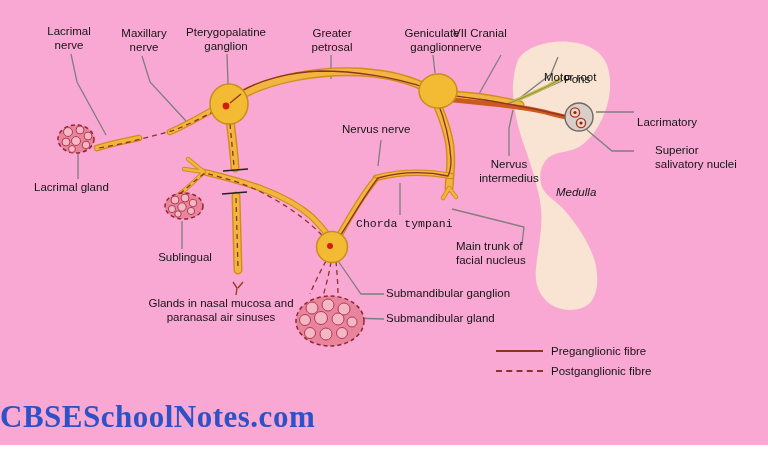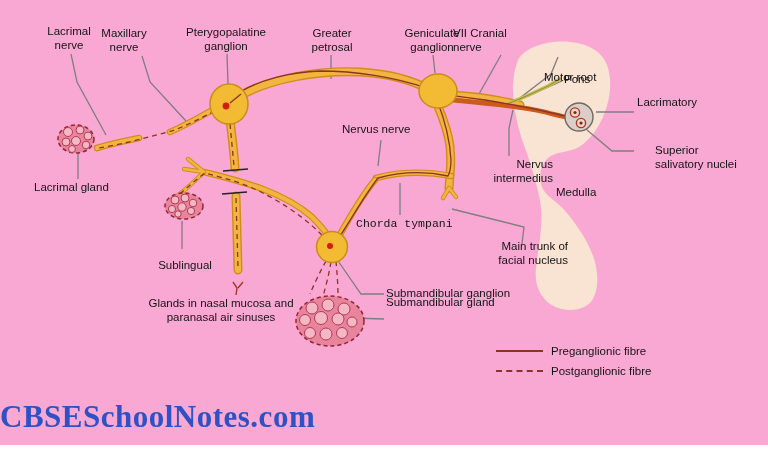--- a/index.html
+++ b/index.html
@@ -180,48 +180,48 @@
         <circle class="cob" cx="338" cy="319" r="6"></circle>
       <circle class="cob" cx="352" cy="322" r="5"></circle>
         <circle class="cob" cx="310" cy="333" r="5.5"></circle>
       <circle class="cob" cx="326" cy="334" r="6"></circle>
         <circle class="cob" cx="342" cy="333" r="5.5"></circle>
     </g>
   </svg>
 
   <div class="lbl c" style="left:30px;top:25px;width:78px;">Lacrimal
 nerve</div>
-  <div class="lbl c" style="left:84px;top:27px;width:80px;">Maxillary
+  <div class="lbl c" style="left:104px;top:27px;width:80px;">Maxillary
 nerve</div>
   <div class="lbl c" style="left:167px;top:26px;width:118px;">Pterygopalatine
 ganglion</div>
   <div class="lbl c" style="left:292px;top:27px;width:80px;">Greater
 petrosal</div>
   <div class="lbl c" style="left:390px;top:27px;width:84px;">Geniculate
 ganglion</div>
   <div class="lbl r" style="left:453px;top:27px;width:76px;">VII Cranial
 nerve</div>
   <div class="lbl" style="left:544px;top:43px;width:66px;margin-top:28px;">Motor root</div>
   <div class="lbl" style="left:564px;top:73px;width:40px;">Pons</div>
-  <div class="lbl" style="left:637px;top:96px;width:80px;">Lacrimatory</div>
+  <div class="lbl" style="left:637px;top:116px;width:80px;">Lacrimatory</div>
   <div class="lbl" style="left:637px;top:144px;width:104px;margin-left:18px;">Superior
 salivatory nuclei</div>
-  <div class="lbl c" style="left:465px;top:158px;width:88px;text-align:right;">Nervus
+  <div class="lbl c" style="left:465px;top:158px;width:88px;">Nervus
 intermedius</div>
-  <div class="lbl" style="left:556px;top:186px;width:60px;">Medulla</div>
+  <div class="lbl" style="left:556px;top:186px;width:60px;font-style:italic;">Medulla</div>
   <div class="lbl" style="left:342px;top:123px;width:86px;">Nervus nerve</div>
   <div class="lbl" style="left:356px;top:217px;width:100px;font-family:Liberation Mono, monospace;">Chorda tympani</div>
-  <div class="lbl" style="left:472px;top:240px;width:96px;text-align:right;">Main trunk of
+  <div class="lbl" style="left:456px;top:240px;width:96px;">Main trunk of
 facial nucleus</div>
   <div class="lbl" style="left:34px;top:181px;width:88px;">Lacrimal gland</div>
-  <div class="lbl c" style="left:148px;top:259px;width:74px;text-align:center;">Sublingual</div>
+  <div class="lbl c" style="left:148px;top:251px;width:74px;text-align:center;">Sublingual</div>
   <div class="lbl c" style="left:133px;top:297px;width:176px;">Glands in nasal mucosa and
 paranasal air sinuses</div>
   <div class="lbl" style="left:386px;top:287px;width:150px;">Submandibular ganglion</div>
-  <div class="lbl" style="left:386px;top:296px;width:140px;">Submandibular gland</div>
+  <div class="lbl" style="left:386px;top:312px;width:140px;">Submandibular gland</div>
 
   <div class="legend-row" style="top:344px;">
     <div class="sw sw-solid"></div>
     <span>Preganglionic fibre</span>
   </div>
   <div class="legend-row" style="top:364px;">
     <div class="sw sw-dashed"></div>
     <span>Postganglionic fibre</span>
   </div>
 

